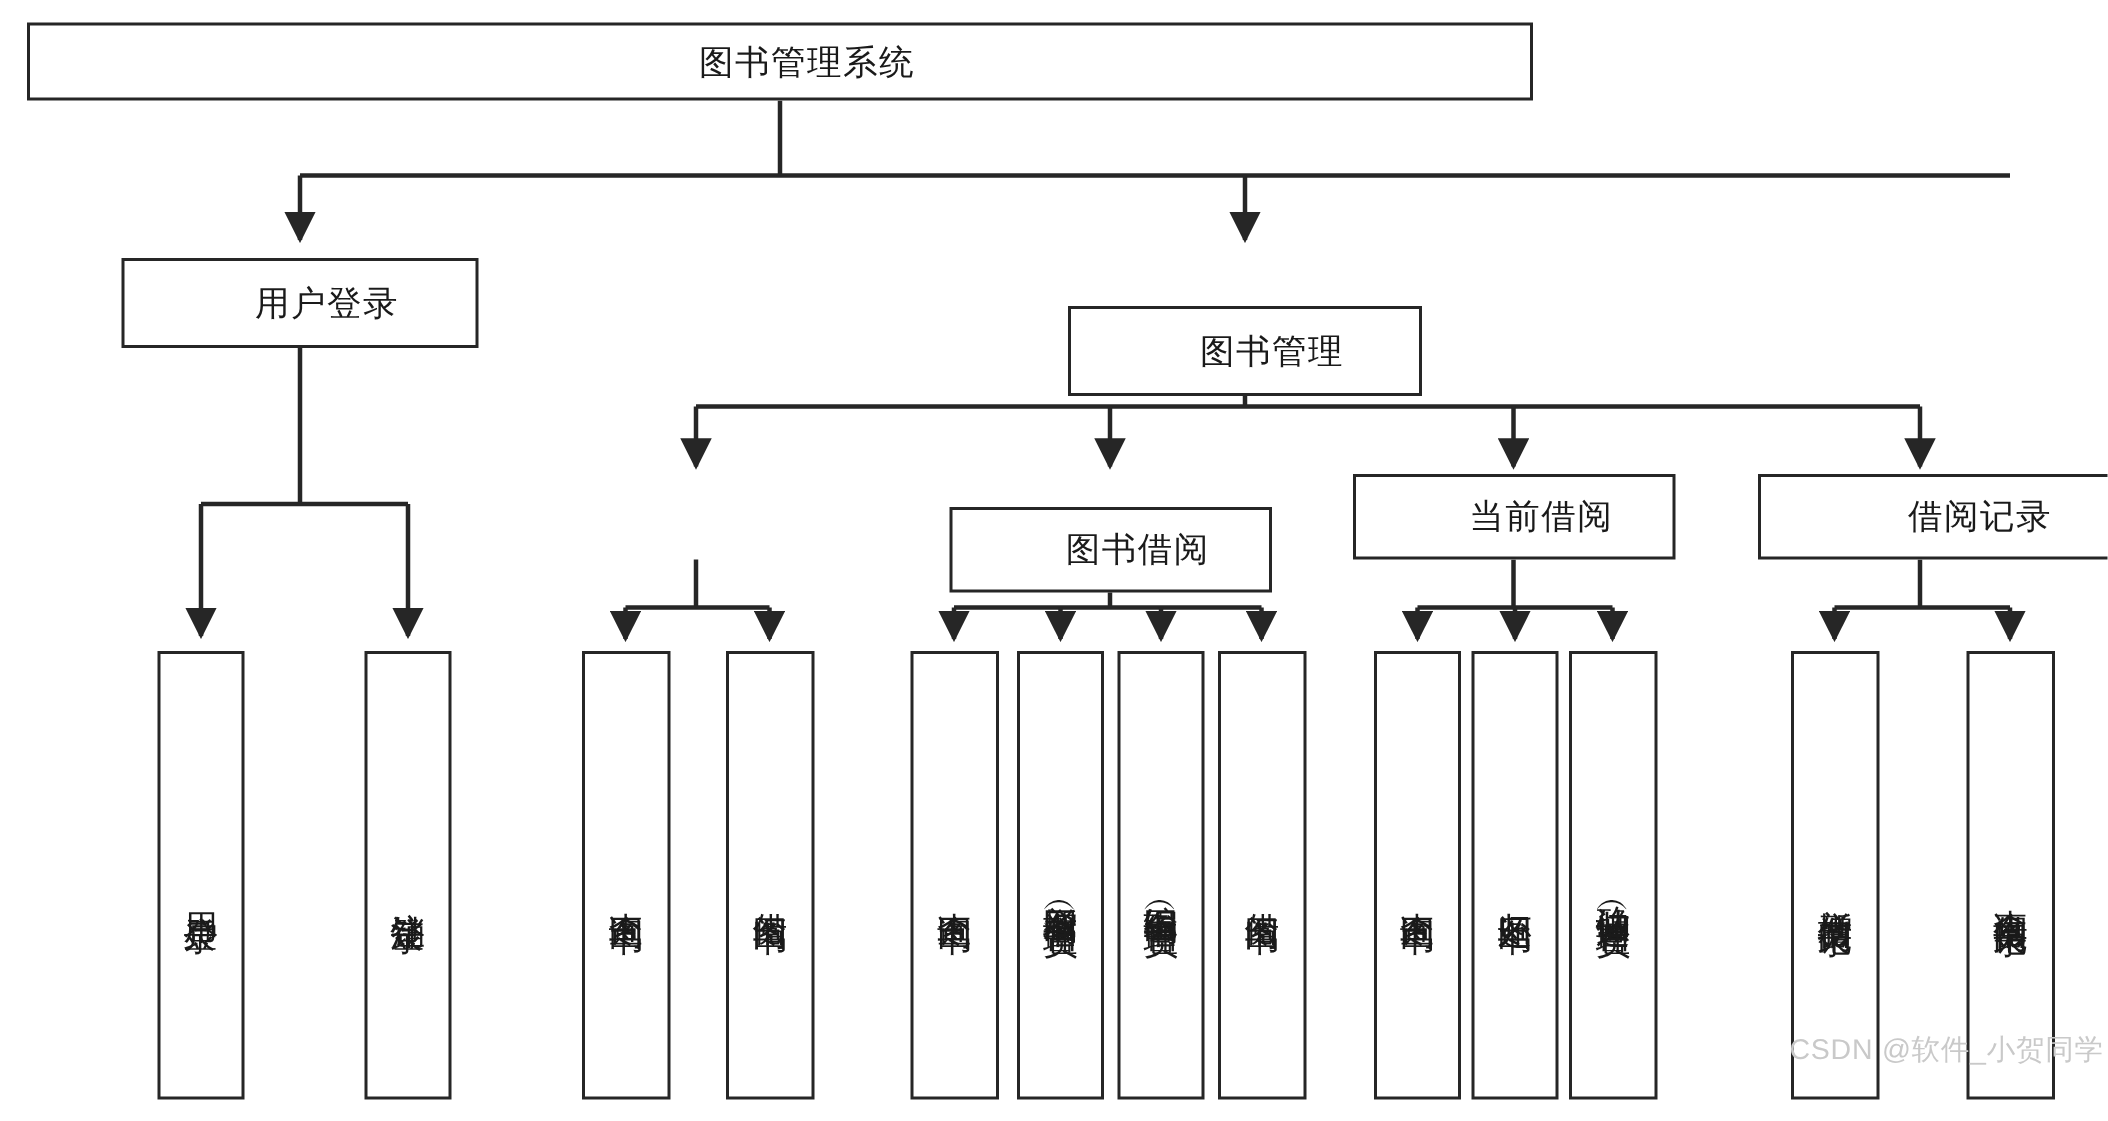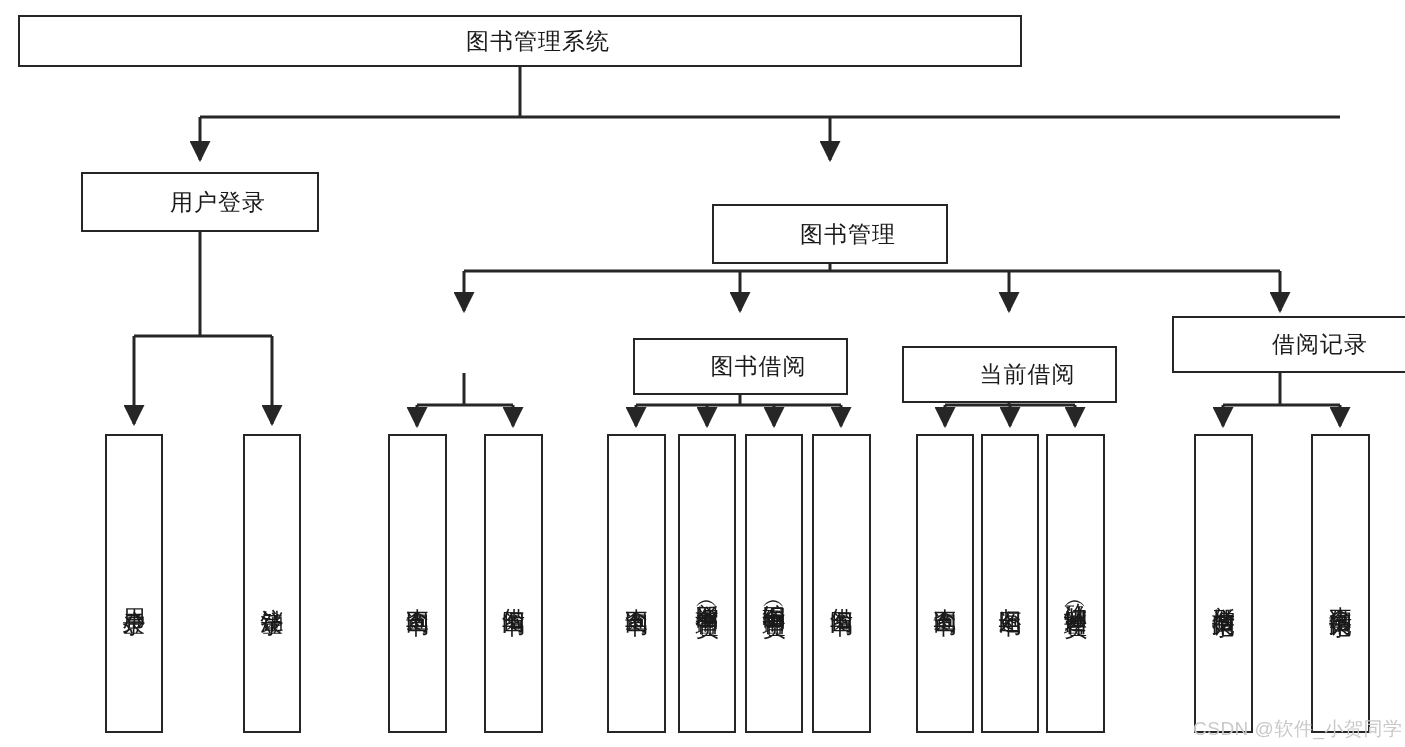--- a/index.html
+++ b/index.html
@@ -54,21 +54,21 @@
     letter-spacing: 2px;
     white-space: nowrap;
     text-align: center;
   }
   .node.vert.mid .vtext {
     margin-top: 0;
   }
   #watermark {
     position: absolute;
     left: 1193px;
-    top: 716px;
+    top: 687px;
     font-size: 19px;
     color: #c9c9c9;
     white-space: nowrap;
     letter-spacing: 0.5px;
   }
 </style>
 </head>
 <body>
 
 <div id="canvas">
@@ -130,21 +130,21 @@
   <div class="node horiz" style="left:81px; top:172px; width:238px; height:60px;">
     <span>用户登录</span>
   </div>
   <div class="node horiz" style="left:712px; top:172px; width:236px; height:60px;margin-top:32px;">
     <span>图书管理</span>
   </div>
 
   <div class="node horiz" style="left:633px; top:316px; width:215px; height:57px;margin-top:22px;">
     <span>图书借阅</span>
   </div>
-  <div class="node horiz" style="left:902px; top:316px; width:215px; height:57px;margin-top:30px;">
+  <div class="node horiz" style="left:902px; top:316px; width:215px; height:57px;">
     <span>当前借阅</span>
   </div>
   <div class="node horiz" style="left:1172px; top:316px; width:260px; height:57px;">
     <span>借阅记录</span>
   </div>
 
   <div class="node vert mid" style="left:105px; top:434px; width:58px; height:299px;">
     <span class="vtext" style="margin-top: 143.5px;">用户登录</span>
   </div>
   <div class="node vert mid" style="left:243px; top:434px; width:58px; height:299px;">

